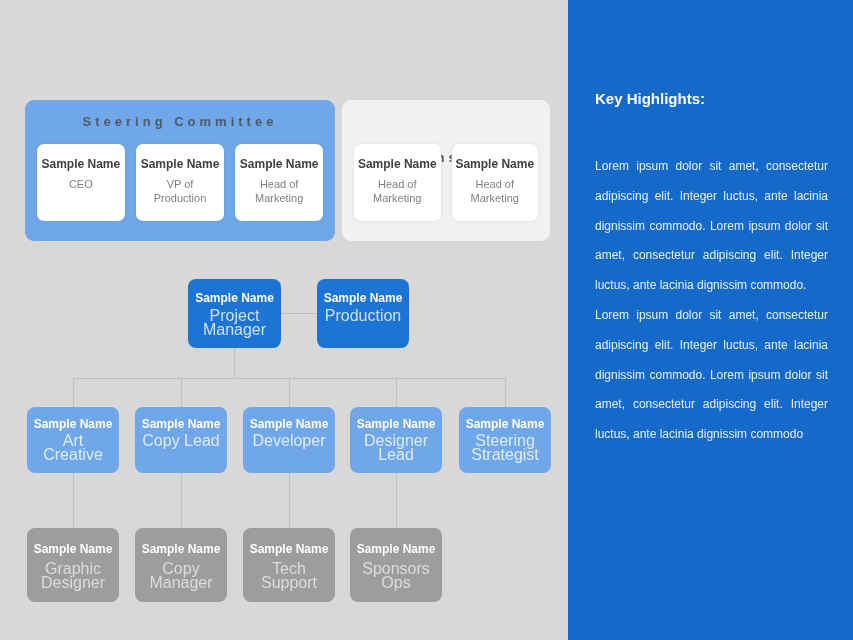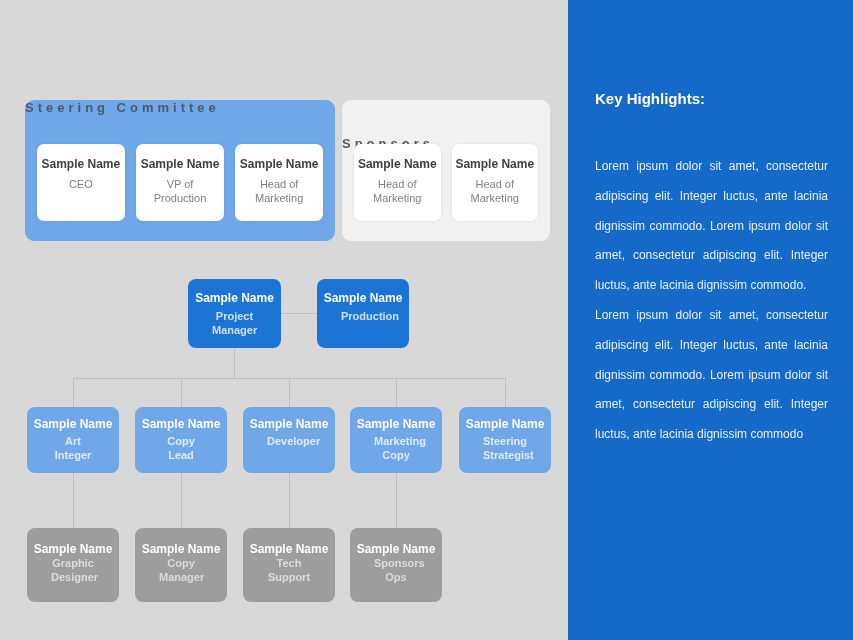--- a/index.html
+++ b/index.html
@@ -10,21 +10,21 @@
   }
   .slide-title {
     position:absolute; left:27px; top:33px;
     font-size:21px; font-weight:bold; color:#3E3E3E; letter-spacing:0.2px;
   }
   
   .group-panel { position:absolute; top:100px; height:141px; border-radius:9px; }
   .panel-steering { left:25px; width:310px; background:#6FA7E8; }
   .panel-sponsors { left:342px; width:208px; background:#F1F1F1; }
   .group-title {
-    
+    text-align:center; padding-top:14px;
     font-size:13px; font-weight:bold; letter-spacing:4px; color:#4E5A68;
   }
   .panel-sponsors .group-title { color:#55595E;margin-top:36px; }
   .card-row {
     position:absolute; left:12px; right:12px; top:44px;
     display:flex; gap:11px;
   }
   .member-card {
     flex:1; height:77px; background:#FFFFFF; border-radius:7px;
     text-align:center; box-shadow:0 0 3px rgba(0,0,0,0.10);
@@ -32,27 +32,27 @@
   .member-name { margin-top:13px; font-size:12px; font-weight:bold; color:#3F3F3F; }
   .member-role { margin-top:6px; font-size:11px; line-height:14px; color:#7F7F7F; padding:0 18px; }
   
   .node {
     position:absolute; border-radius:8px; text-align:center; color:#fff;
   }
   .node-l1 { top:279px; height:69px; background:#1C74D4; }
   .node-l2 { top:407px; height:66px; width:92px; background:#6FA7E8; }
   .node-l3 { top:528px; height:74px; width:92px; background:#9D9D9D; }
   .node-name { font-size:12px; font-weight:bold; color:#FFFFFF; }
-  .node-role { font-size:11px; line-height:14px; padding:0 24px;font-weight:bold; }
+  .node-role { font-size:16px; line-height:14px; padding:0 7px; }
   .node-l1 .node-name { margin-top:12px; }
   .node-l1 .node-role { margin-top:4px; color:#CFE0F5; }
   .node-l2 .node-name { margin-top:10px; }
   .node-l2 .node-role { margin-top:3px; color:#E0EBF9; }
   .node-l3 .node-name { margin-top:14px; }
-  .node-l3 .node-role { color:#DCDCDC; }
+  .node-l3 .node-role { margin-top:6px; color:#DCDCDC; }
   .connector { position:absolute; background:#C0C0C0; }
   
   .highlights-panel {
     position:absolute; left:568px; top:0; width:285px; height:640px;
     background:#1569C8;
   }
   .highlights-title {
     position:absolute; left:27px; top:90px;
     font-size:15px; font-weight:bold; color:#FFFFFF;
   }
@@ -117,33 +117,33 @@
     <div class="node-name">Sample Name</div>
     <div class="node-role">Project Manager</div>
   </div>
   <div class="node node-l1" style="left:317px; width:92px;">
     <div class="node-name">Sample Name</div>
     <div class="node-role">Production</div>
   </div>
 
   <div class="node node-l2" style="left:27px;">
     <div class="node-name">Sample Name</div>
-    <div class="node-role">Art Integer</div>
+    <div class="node-role">Art Creative</div>
   </div>
   <div class="node node-l2" style="left:135px;">
     <div class="node-name">Sample Name</div>
     <div class="node-role">Copy Lead</div>
   </div>
   <div class="node node-l2" style="left:243px;">
     <div class="node-name">Sample Name</div>
     <div class="node-role">Developer</div>
   </div>
   <div class="node node-l2" style="left:350px;">
     <div class="node-name">Sample Name</div>
-    <div class="node-role">Marketing Copy</div>
+    <div class="node-role">Designer Lead</div>
   </div>
   <div class="node node-l2" style="left:459px;">
     <div class="node-name">Sample Name</div>
     <div class="node-role">Steering Strategist</div>
   </div>
 
   <div class="node node-l3" style="left:27px;">
     <div class="node-name">Sample Name</div>
     <div class="node-role">Graphic Designer</div>
   </div>

